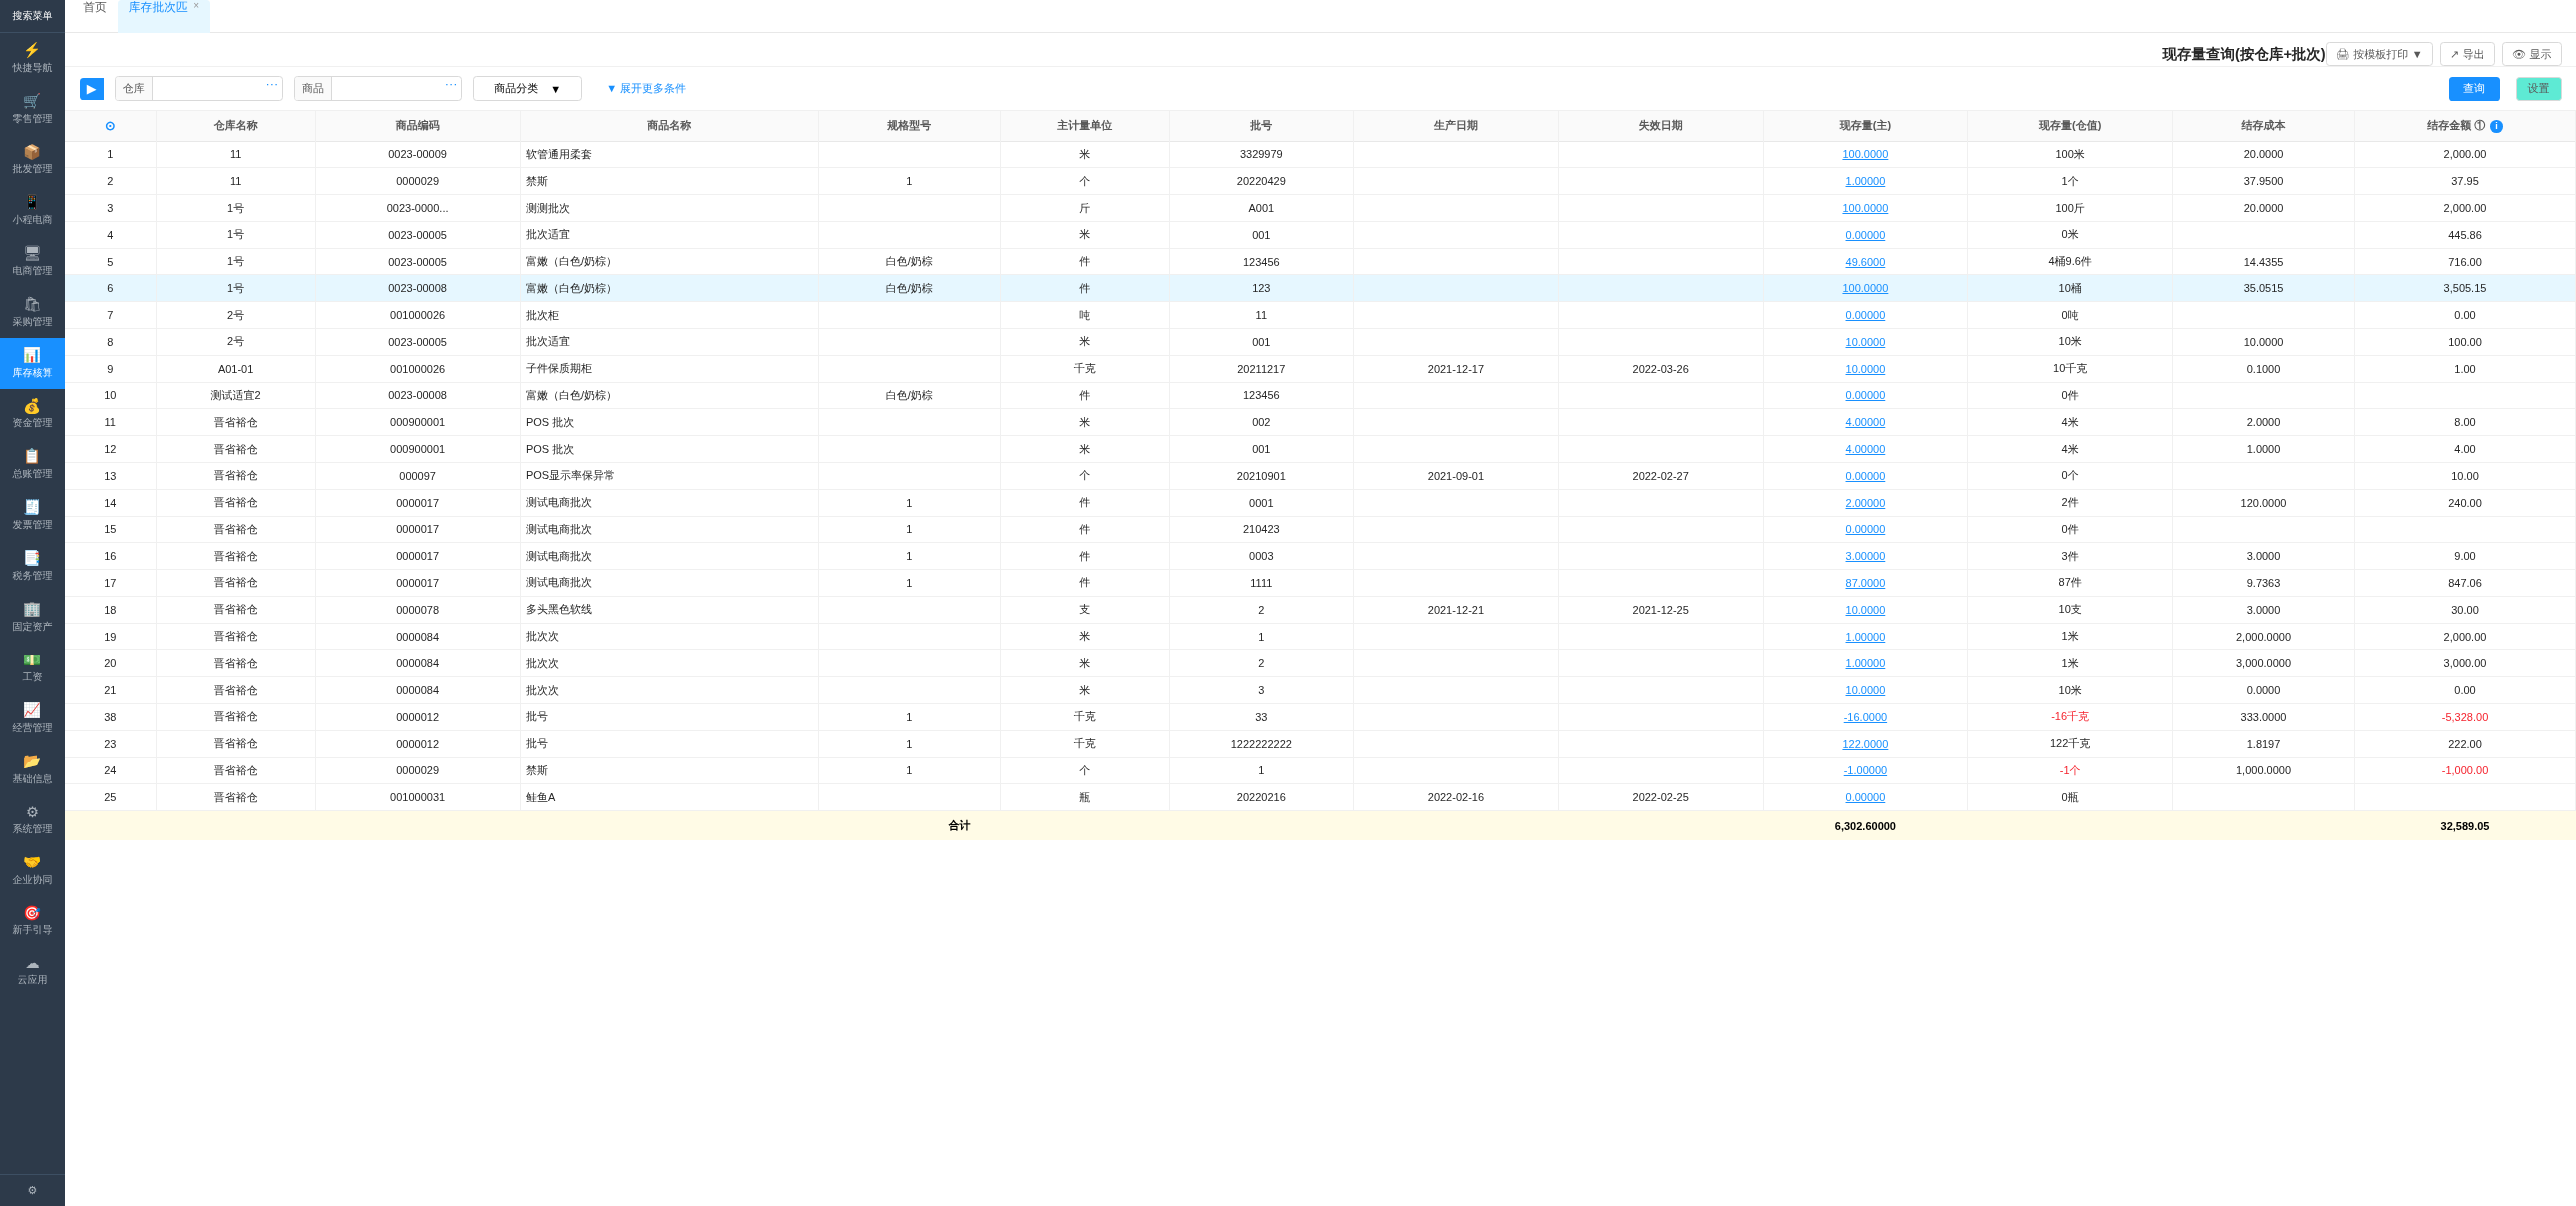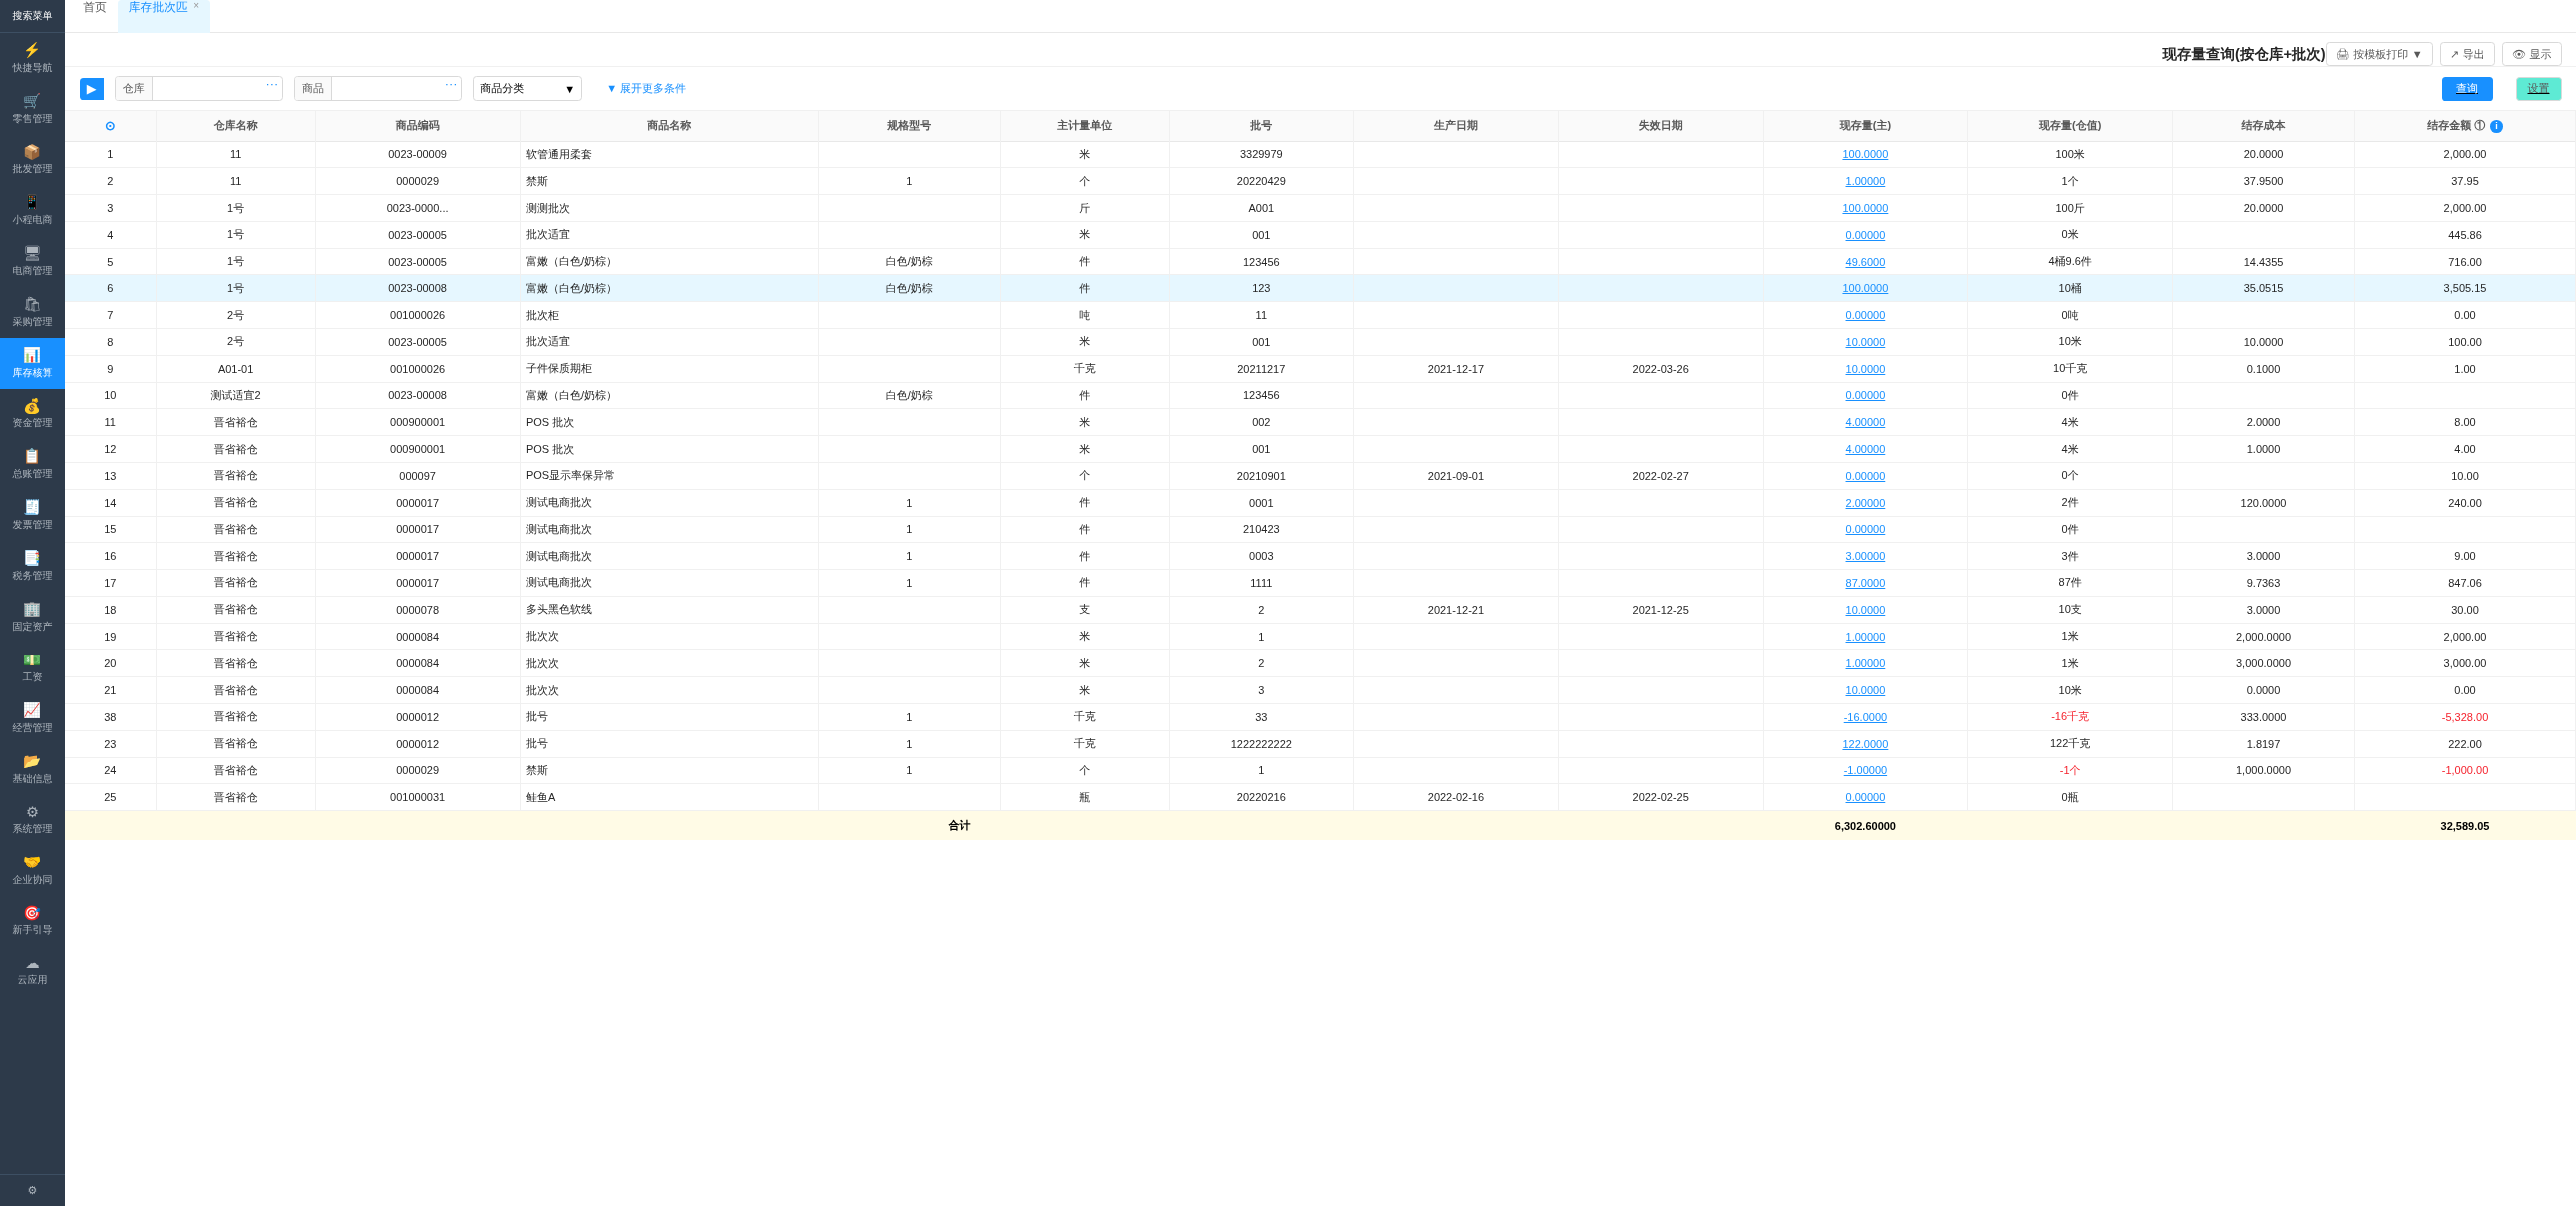--- a/index.html
+++ b/index.html
@@ -169,43 +169,42 @@
       padding: 0 3.6px;
       cursor: pointer;
       font-size: 12.7px;
     }
     .search-select {
       display: flex;
       align-items: center;
       border: 0.9px solid #d9d9d9;
       border-radius: 3.6px;
       height: 25px;
-      padding: 0 6px;
+      padding: 0 20px;
       background: #fff;
       cursor: pointer;
       min-width: 109px;
       justify-content: space-between;
       font-size: 11px;
     }
     .expand-more {
       background: none;
       border: none;
       color: #1890ff;
       cursor: pointer;
       font-size: 11px;
       display: flex;
       align-items: center;
       gap: 3.6px;
       margin-left: 13px;
     }
     .search-actions {
       display: flex;
-      gap: 23px;
+      gap: 16px;
       margin-left: auto;
-      text-decoration: underline;
     }
     .btn-search {
       background: #1890ff;
       color: #fff;
       border: none;
       border-radius: 3.6px;
       padding: 3.6px 14.5px;
       cursor: pointer;
       font-size: 11px;
     }

